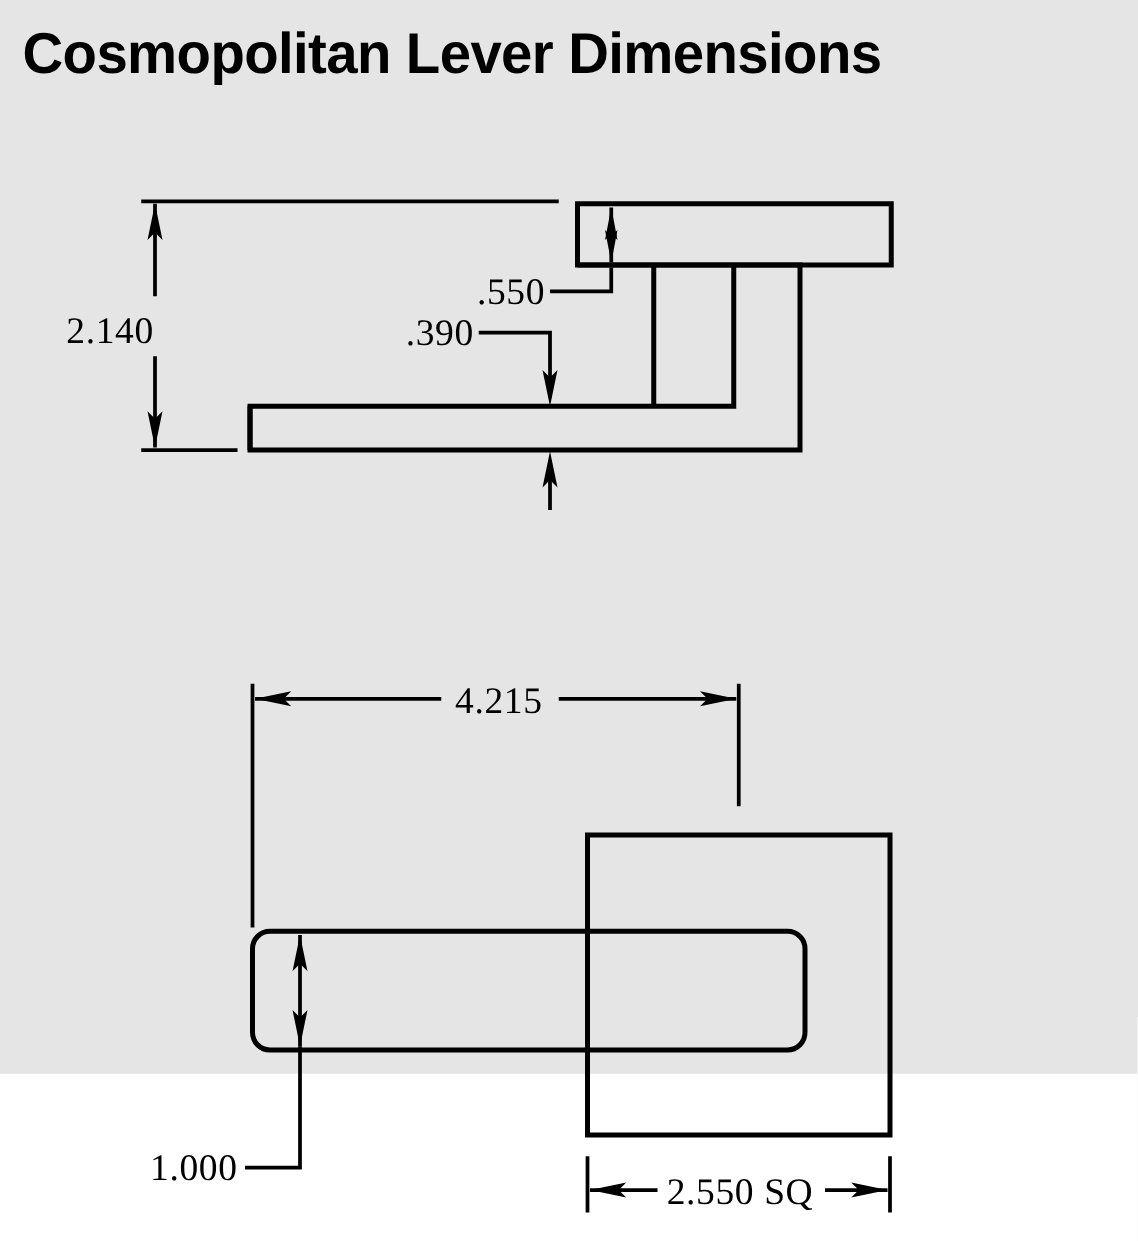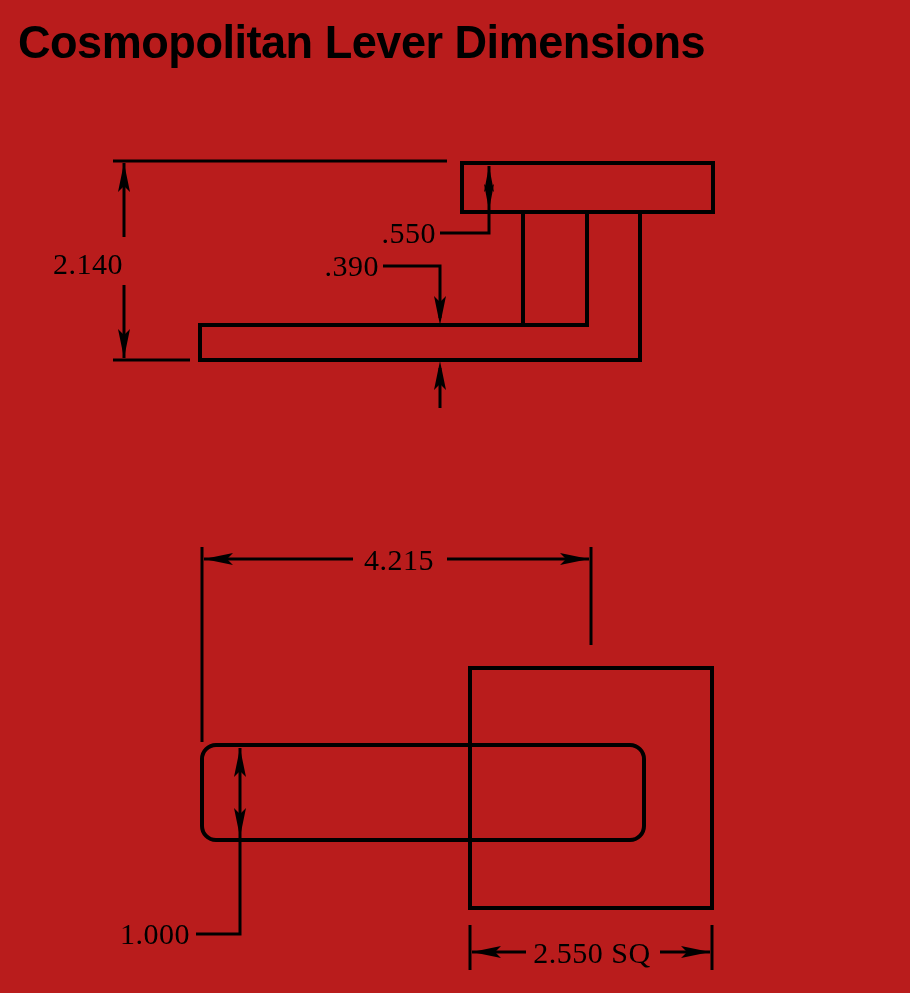--- a/index.html
+++ b/index.html
@@ -14,22 +14,22 @@
     position: relative;
     font-family: "Liberation Sans", sans-serif;
     overflow: hidden;
   }
 
   .sheet {
     position: absolute;
     left: 0;
     top: 0;
     width: 910px;
-    height: 993px;
-    background: #b91c1c;
+    height: 859px;
+    background: #e5e5e5;
   }
 
   .title {
     position: absolute;
     left: 18px;
     top: 14px;
     width: 880px;
     font-family: "Liberation Sans", sans-serif;
     font-weight: bold;
     font-size: 46px;

